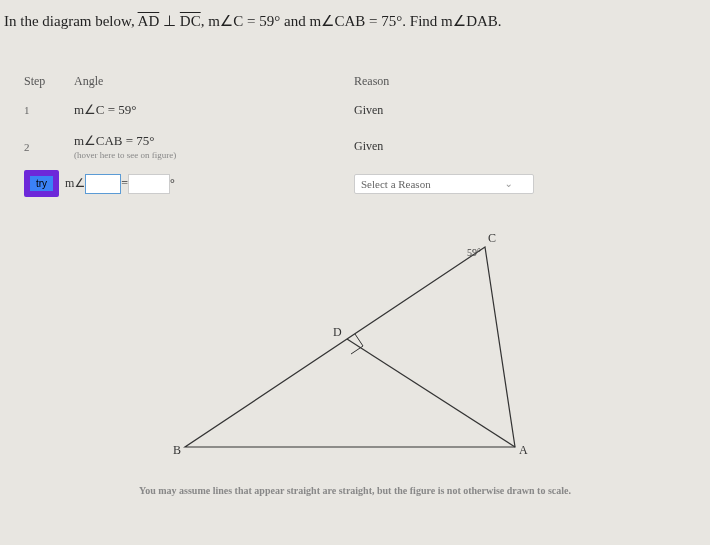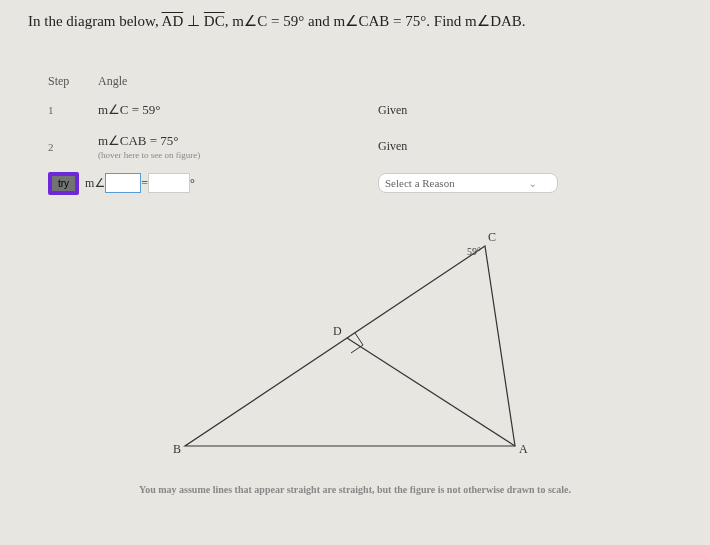--- a/index.html
+++ b/index.html
@@ -4,21 +4,21 @@
   <style>
     * { box-sizing: border-box; margin: 0; padding: 0; }
     body {
       font-family: Georgia, 'Times New Roman', serif;
       background: #e8e6e1;
       width: 710px;
       height: 545px;
       overflow: hidden;
       color: #333;
     }
-    .container { padding: 12px 28px; }
+    .container { padding: 12px 4px; }
     .problem-text {
       font-size: 15px;
       margin-bottom: 14px;
       color: #222;
     }
     .overline { text-decoration: overline; }
     .proof-table { margin-left: 20px; }
     .proof-header {
       display: flex;
       font-size: 12px;
@@ -34,22 +34,22 @@
       align-items: center;
       font-size: 12px;
       margin-bottom: 10px;
       min-height: 26px;
     }
     .step-num { width: 50px; font-size: 11px; color: #666; }
     .angle-cell { width: 200px; font-size: 13px; }
     .hover-note { font-size: 9px; color: #888; display: block; margin-top: 1px; }
     .reason-cell { width: 200px; margin-left: 80px; font-size: 12px; }
     .try-btn {
-      border: 4px solid #6d28d9;
-      background: #737373;
+      border: 6px solid #6d28d9;
+      background: #3b82f6;
       font-size: 10px;
       padding: 2px 6px;
       border-radius: 2px;
       margin-right: 6px;
       cursor: pointer;
     }
     .input-row { display: flex; align-items: center; }
     .angle-input {
       border: 1px solid #5b9bd5;
       background: #fff;
@@ -64,21 +64,21 @@
       width: 42px;
       height: 20px;
       font-size: 11px;
       padding: 1px 3px;
     }
     .reason-select {
       border: 1px solid #ccc;
       background: #fff;
       font-size: 11px;
       padding: 3px 20px 3px 6px;
-      border-radius: 8px;
+      border-radius: 2px;
       cursor: pointer;
       position: relative;
       width: 180px;
       display: flex;
       justify-content: space-between;
       align-items: center;
       color: #666;
     }
     .chev { font-size: 10px; color: #999; }
     .figure-area {
@@ -112,20 +112,21 @@
 <div class="container">
   <div class="problem-text">
     <span>In the diagram below, </span>
     <span class="overline">AD</span><span> ⊥ </span><span class="overline">DC</span><span>,  m∠C = 59° and m∠CAB = 75°. Find m∠DAB.</span>
   </div>
 
   <div class="proof-table">
     <div class="proof-header">
       <div class="col-step">Step</div>
       <div class="col-angle">Angle</div>
+      <div class="col-reason">Reason</div>
     </div>
 
     <div class="proof-row">
       <div class="step-num">1</div>
       <div class="angle-cell">m∠C = 59°</div>
       <div class="reason-cell">Given</div>
     </div>
 
     <div class="proof-row">
       <div class="step-num">2</div>

